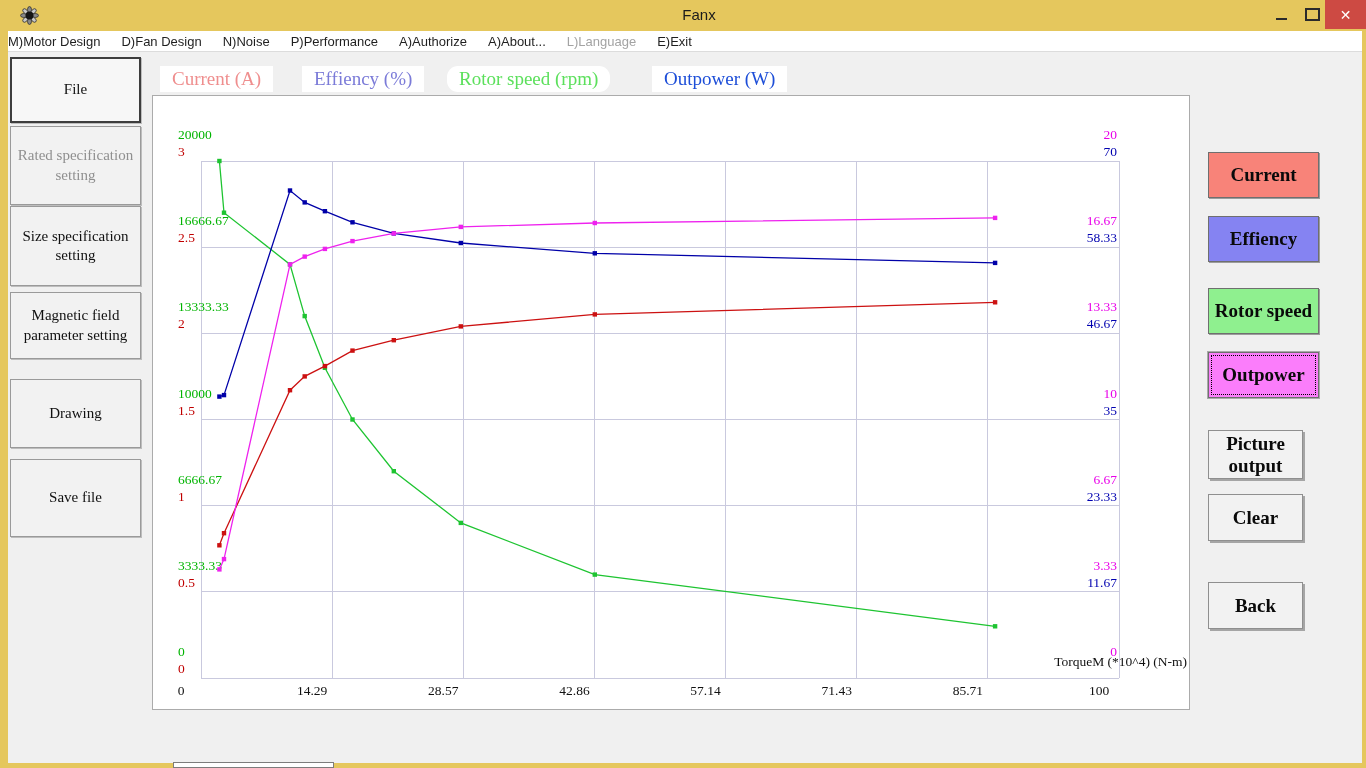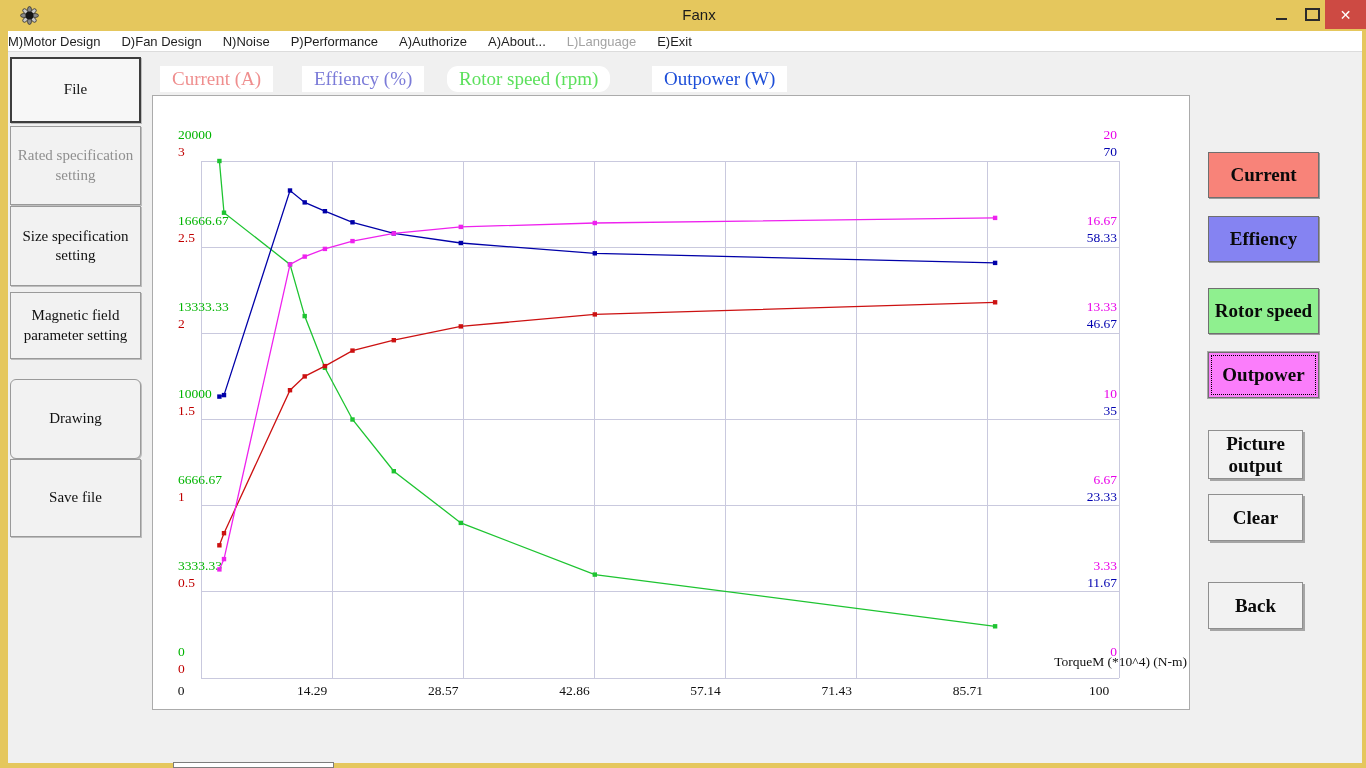--- a/index.html
+++ b/index.html
@@ -89,21 +89,21 @@
     <span class="menu-item disabled">L)Language</span>
     <span class="menu-item">E)Exit</span>
   </div>
 <div class="client"></div>
 
 <div id="sidebar">
     <div class="side-btn default" style="top: 57px; height: 66px;">File</div>
     <div class="side-btn disabled" style="top: 126px; height: 79px;">Rated specification setting</div>
     <div class="side-btn" style="top: 206px; height: 80px;">Size specification setting</div>
     <div class="side-btn" style="top: 292px; height: 67px;">Magnetic field parameter setting</div>
-    <div class="side-btn" style="top: 379px; height: 80px; border-radius: 6px;">Drawing</div>
+    <div class="side-btn" style="top: 379px; height: 69px;">Drawing</div>
     <div class="side-btn" style="top: 459px; height: 78px;">Save file</div>
   </div>
 
 <div class="chart-panel">
   <svg id="chart-svg" width="1036" height="613" viewBox="0 0 1036 613">
       <g stroke="#c9c9de" stroke-width="1" shape-rendering="crispEdges">
         <line x1="48" y1="65" x2="48" y2="582"></line>
         <line x1="179.1822" y1="65" x2="179.1822" y2="582"></line>
         <line x1="310.2726" y1="65" x2="310.2726" y2="582"></line>
         <line x1="441.4548" y1="65" x2="441.4548" y2="582"></line>

